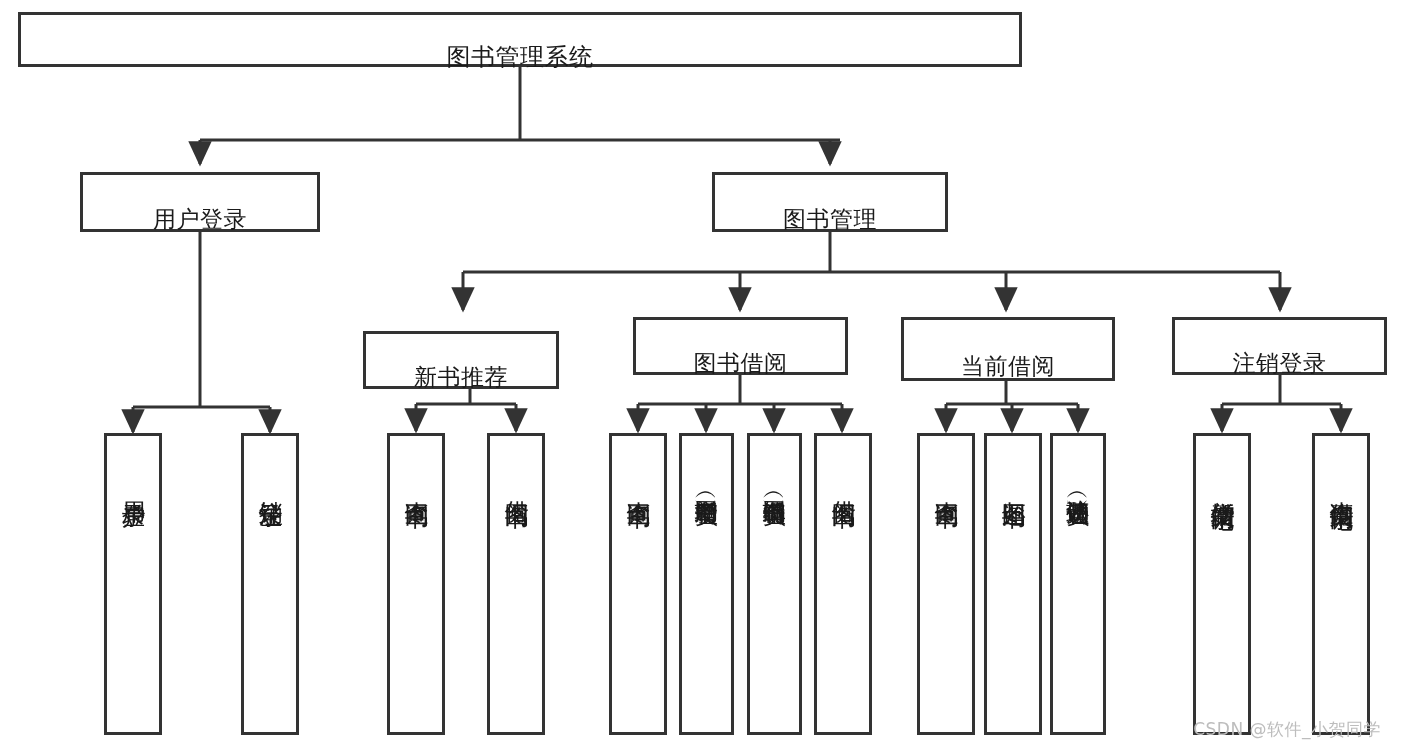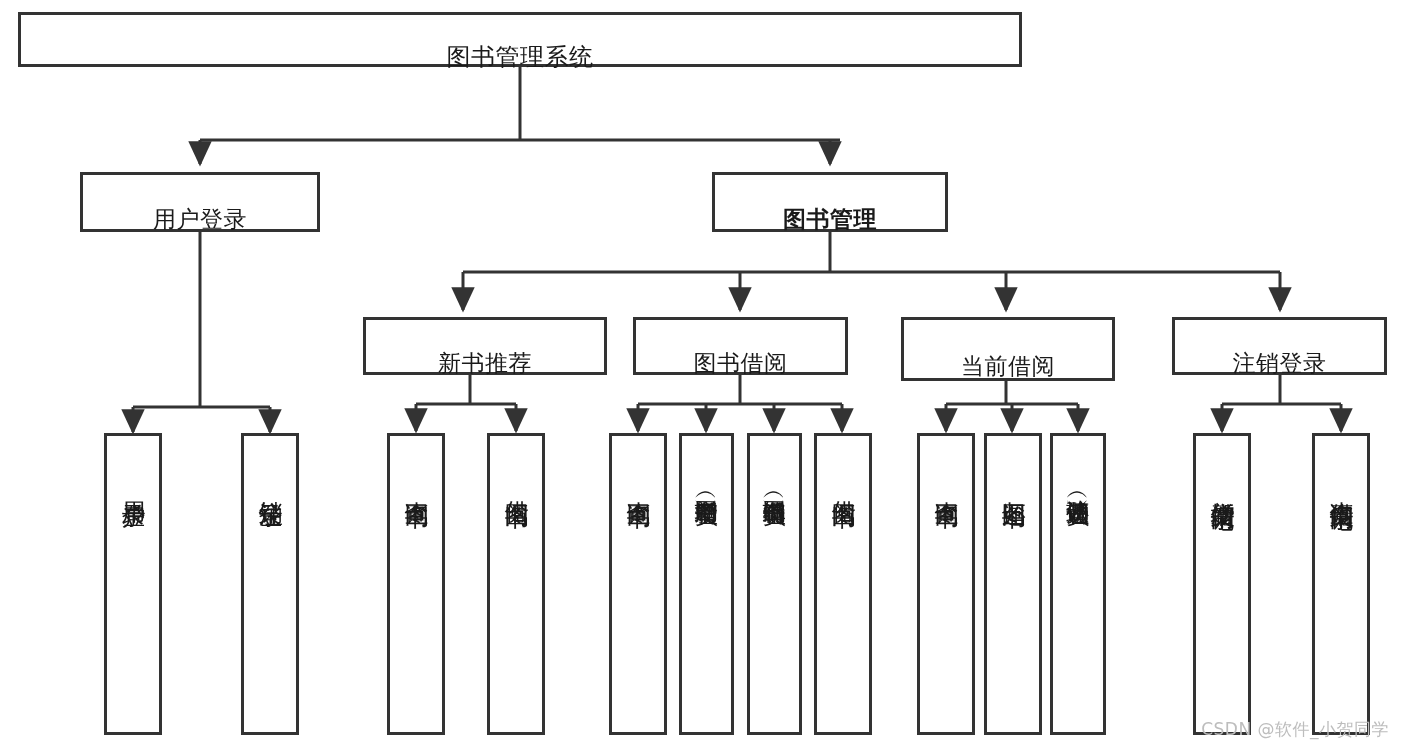--- a/index.html
+++ b/index.html
@@ -65,21 +65,21 @@
     line-height: 1.06;
     letter-spacing: 1.5px;
     white-space: normal;
   }
   .node.vert.tight .node-label {
     font-size: 23px;
     letter-spacing: 0.5px;
   }
   .watermark {
     position: absolute;
-    right: 16px;
+    right: 24px;
     bottom: 6px;
     font-size: 17px;
     color: #bdbdbd;
     letter-spacing: 0.5px;
     z-index: 5;
     white-space: nowrap;
   }
 </style>
 </head>
 <body>
@@ -137,25 +137,25 @@
   </svg>
 
   <div class="node horiz root" style="left:18px; top:12px; width:1004px; height:55px;">
     <span class="node-label">图书管理系统</span>
   </div>
 
   <div class="node horiz" style="left:80px; top:172px; width:240px; height:60px;">
     <span class="node-label">用户登录</span>
   </div>
 
-  <div class="node horiz" style="left:712px; top:172px; width:236px; height:60px;font-weight:bold;">
+  <div class="node horiz" style="left:712px; top:172px; width:236px; height:60px;">
     <span class="node-label">图书管理</span>
   </div>
 
-  <div class="node horiz" style="left:363px; top:317px; width:244px; height:58px;">
+  <div class="node horiz" style="left:363px; top:331px; width:196px; height:58px;">
     <span class="node-label">新书推荐</span>
   </div>
 
   <div class="node horiz" style="left:633px; top:317px; width:215px; height:58px;justify-content:center;">
     <span class="node-label">图书借阅</span>
   </div>
 
   <div class="node horiz" style="left:901px; top:317px; width:214px; height:64px;">
     <span class="node-label">当前借阅</span>
   </div>

